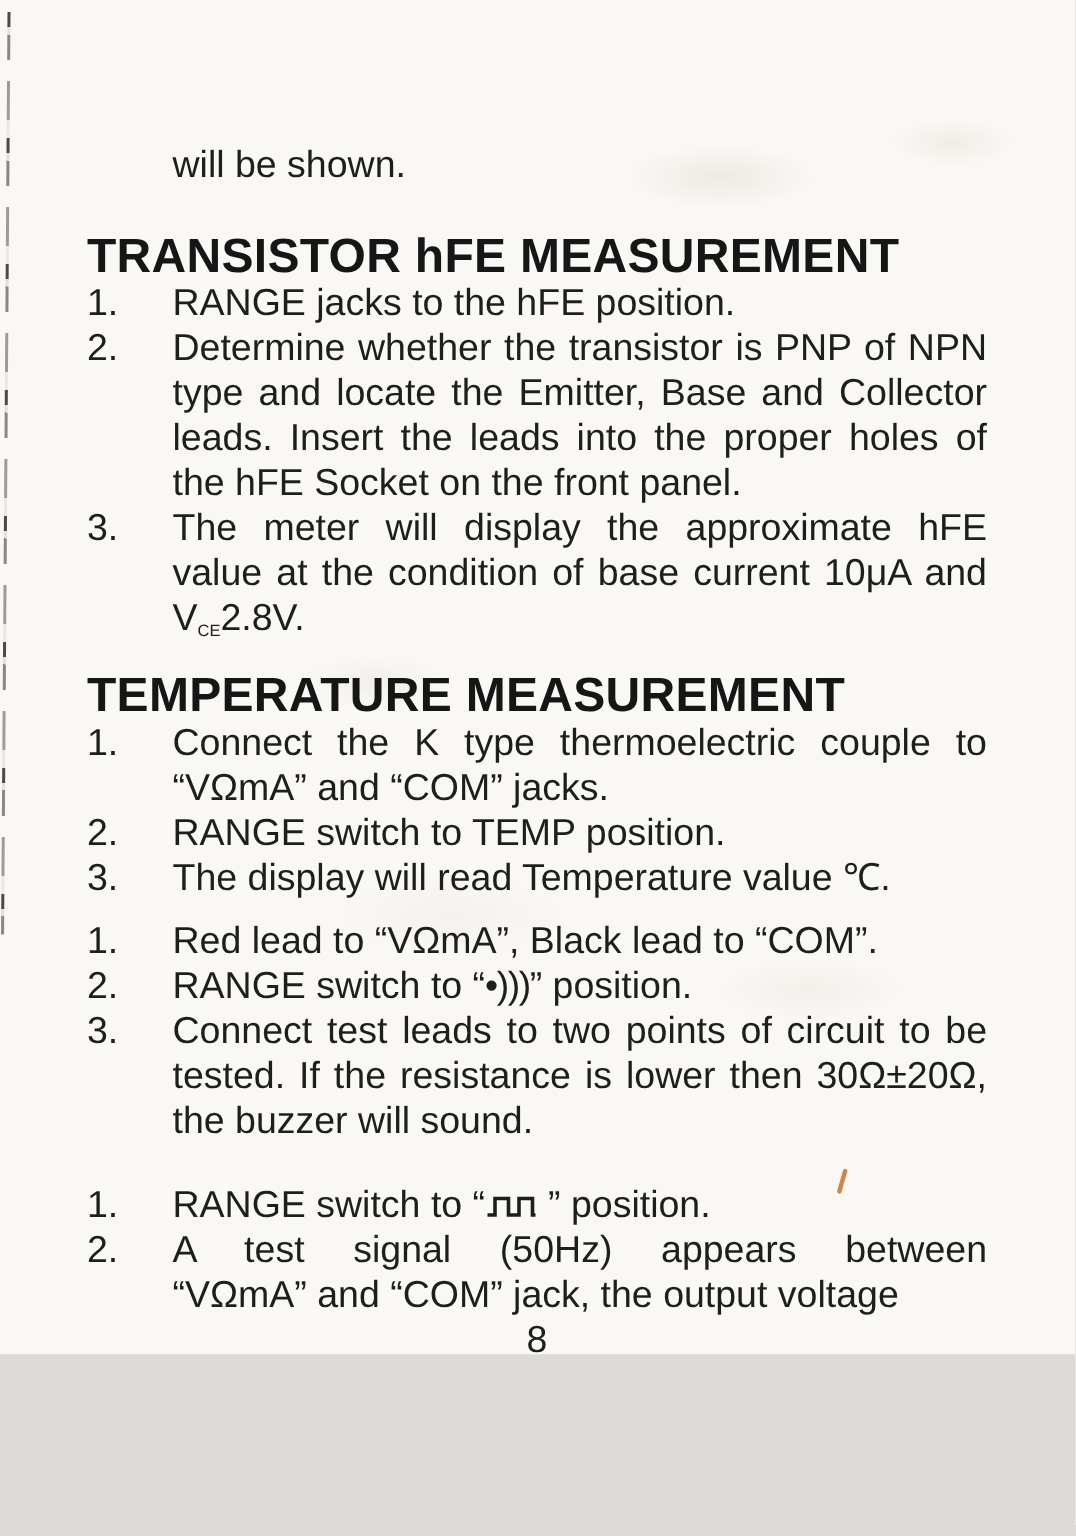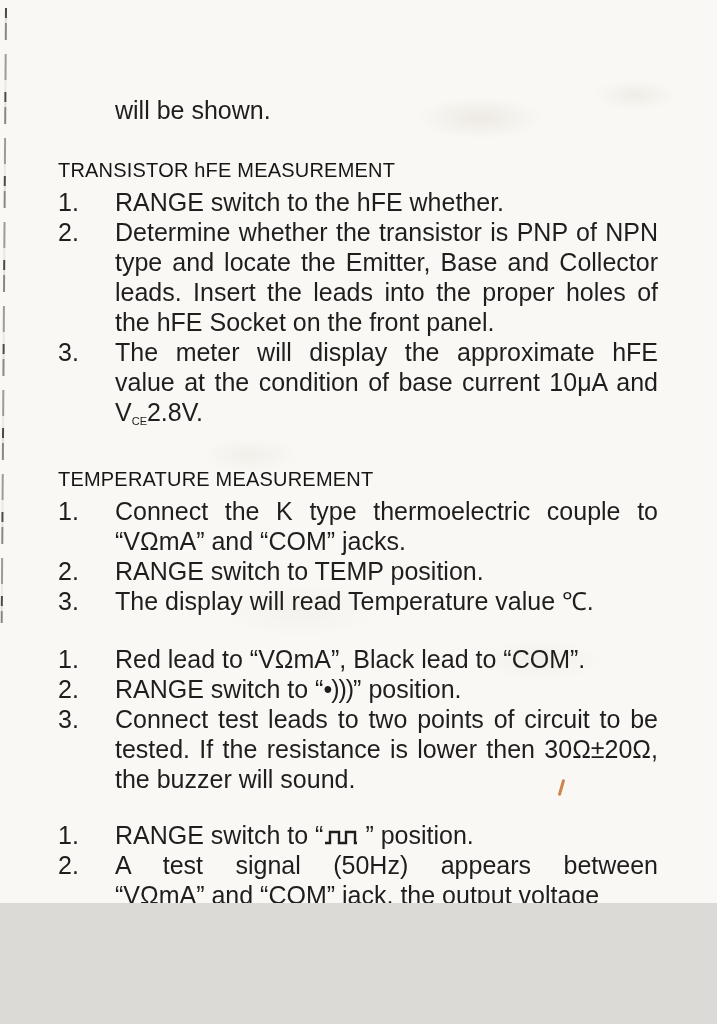--- a/index.html
+++ b/index.html
@@ -12,25 +12,25 @@
       radial-gradient(ellipse 70px 26px at 250px 455px, rgba(150,140,128,.08), transparent 70%),
       radial-gradient(ellipse 90px 30px at 540px 660px, rgba(150,140,128,.08), transparent 70%),
       radial-gradient(ellipse 110px 40px at 300px 610px, rgba(150,140,128,.06), transparent 70%),
       radial-gradient(ellipse 120px 45px at 420px 930px, rgba(150,140,128,.06), transparent 70%);
     font-family:"Liberation Sans", sans-serif;
     color:#1e1e1e;
     -webkit-font-smoothing:antialiased;
   }
   .content{position:absolute;left:58px;top:70px;width:600px;}
   .intro{margin-left:57px;font-size:25px;line-height:30px;}
-  section.block{margin-top:28px;}
+  section.block{margin-top:12px;}
   section.block.s1{margin-top:30px;}
   section.block.s4{margin-top:26px;}
   h2.sec-title{
-    margin:0 0 2px 0;font-size:20px;line-height:30px;font-weight:400;
+    margin:0 0 2px 0;font-size:32px;line-height:30px;font-weight:700;
     letter-spacing:.2px;color:#161616;
   }
   .item{display:flex;font-size:25px;line-height:30px;}
   .num{width:57px;flex:none;}
   .txt{flex:1;text-align:justify;}
   .txt .line-just{display:block;text-align:justify;text-align-last:justify;}
   .txt .line-plain{display:block;text-align:right;text-align-last:left;}
   .sub{font-size:11px;vertical-align:-4px;}
   .buzz{letter-spacing:-1px;}
   .sqwave{display:inline-block;vertical-align:-1px;margin:0 1px;}
@@ -66,21 +66,21 @@
 <div class="scan">
 
   <div class="content">
 
     <p class="intro">will be shown.</p>
 
     <section class="block s1">
       <h2 class="sec-title">TRANSISTOR hFE MEASUREMENT</h2>
       <div class="item">
         <span class="num">1.</span>
-        <span class="txt">RANGE switch to the hFE whether.</span>
+        <span class="txt">RANGE jacks to the hFE position.</span>
       </div>
       <div class="item">
         <span class="num">2.</span>
         <span class="txt">Determine whether the transistor is PNP of NPN type and locate the Emitter, Base and Collector leads. Insert the leads into the proper holes of the hFE Socket on the front panel.</span>
       </div>
       <div class="item">
         <span class="num">3.</span>
         <span class="txt"><span>The meter will display the approximate hFE value at the condition of base current 10μA and V</span><span class="sub">CE</span><span>2.8V.</span></span>
       </div>
     </section>

